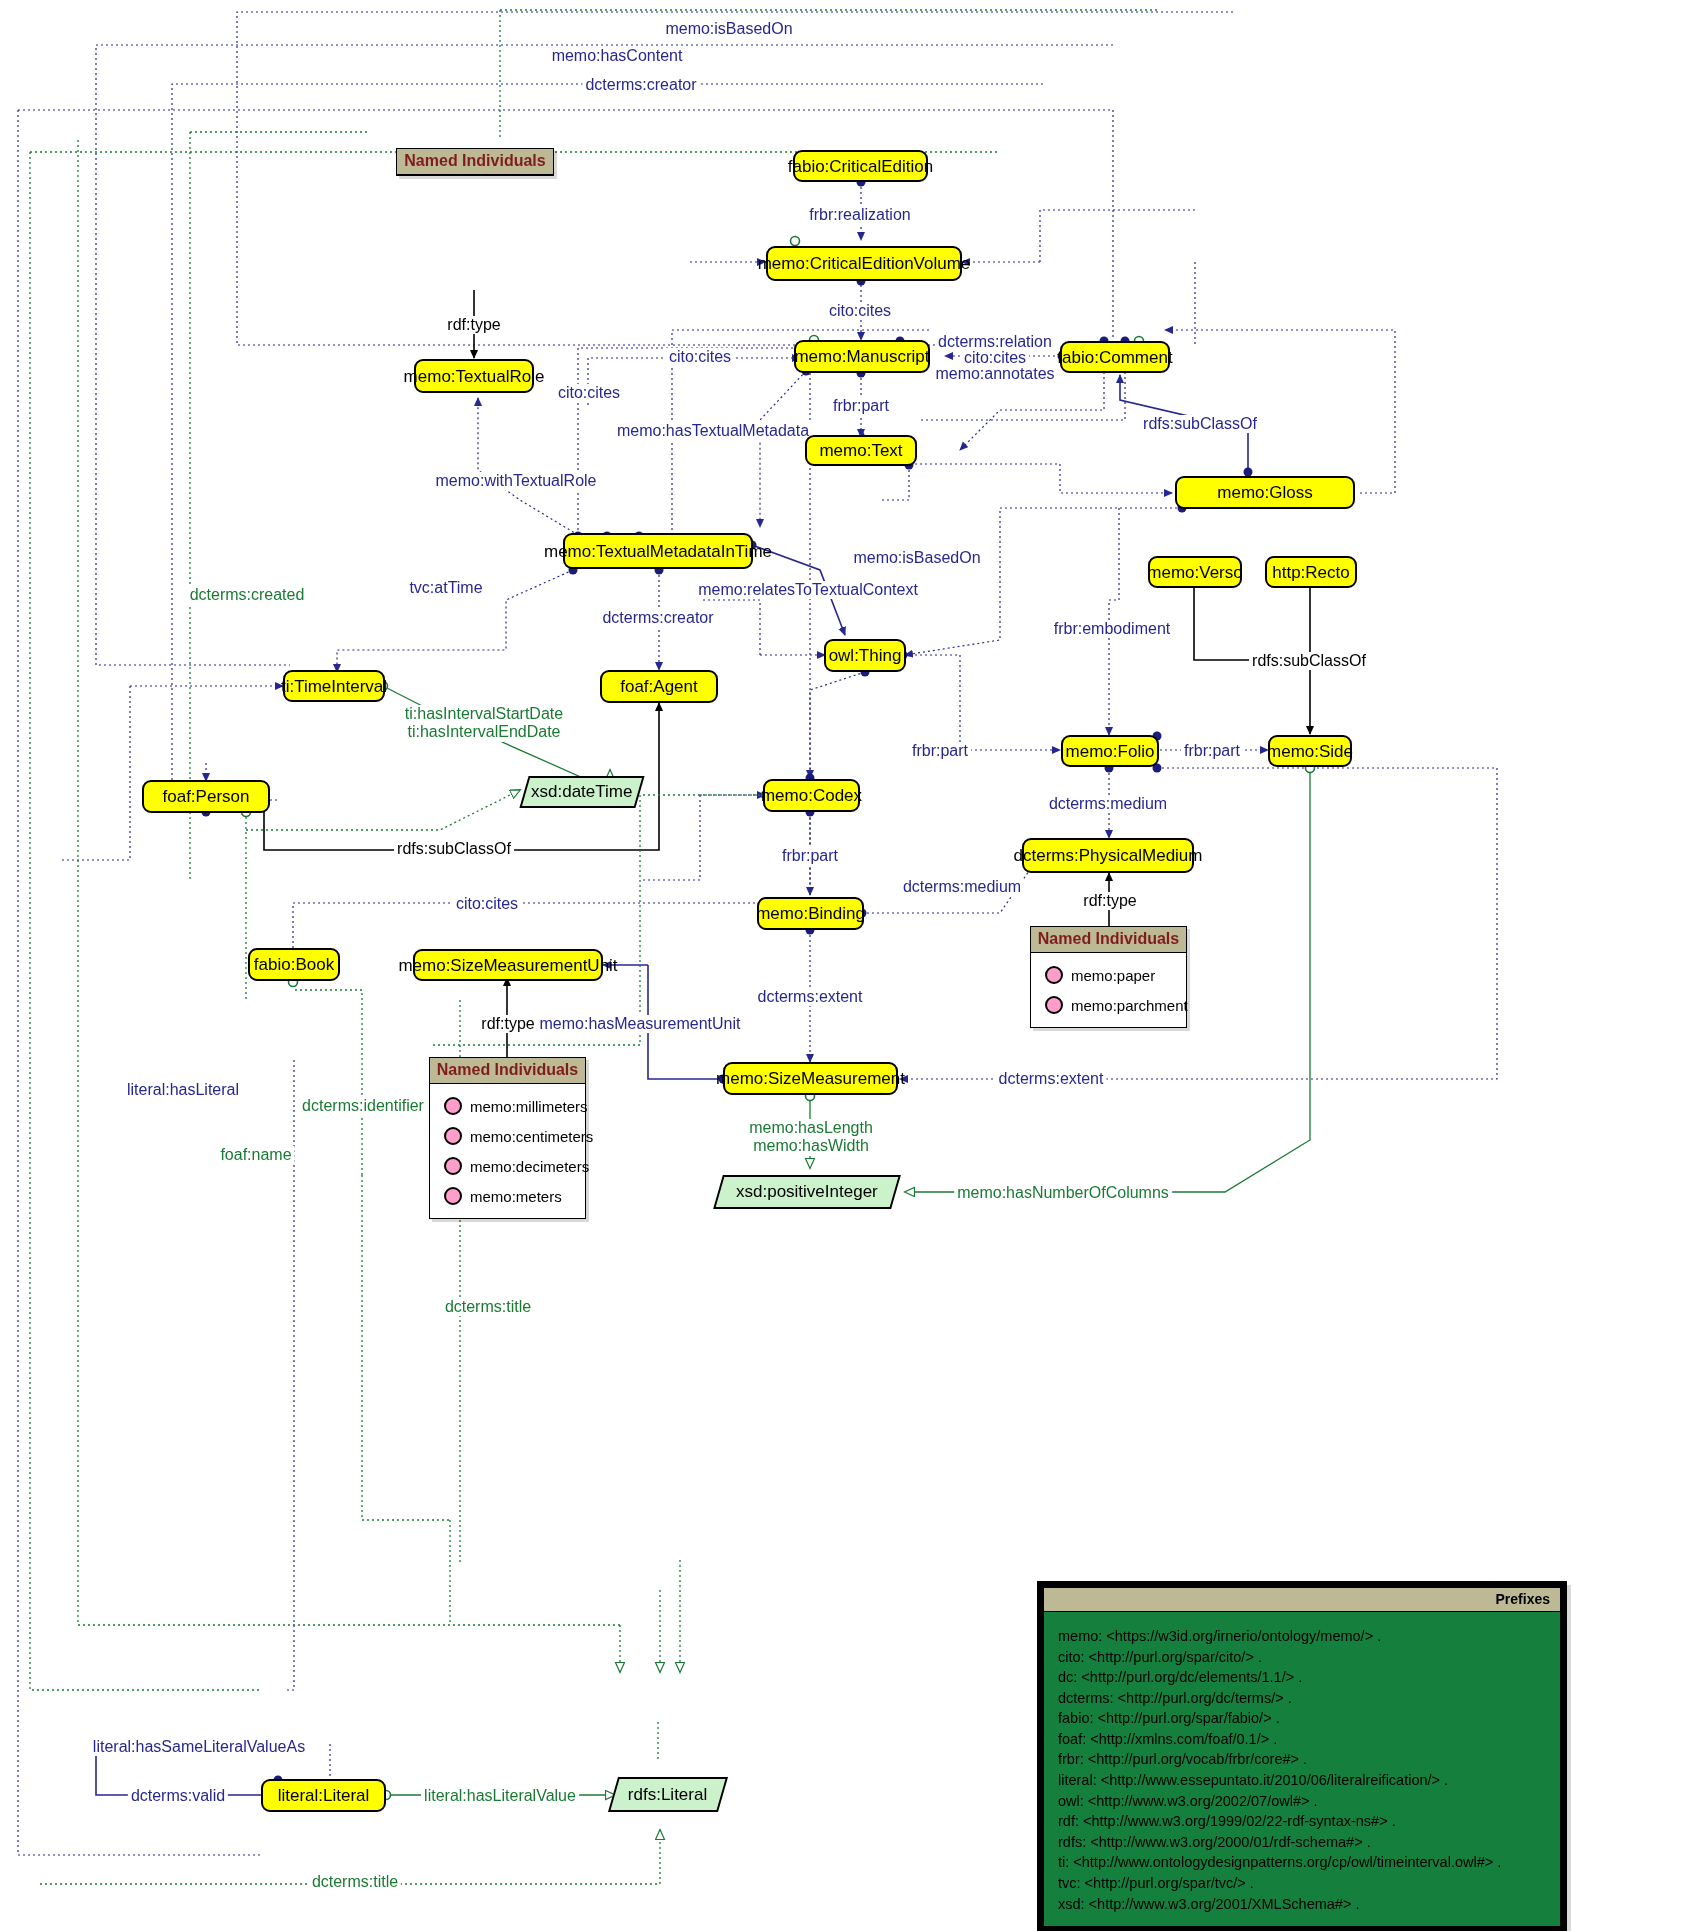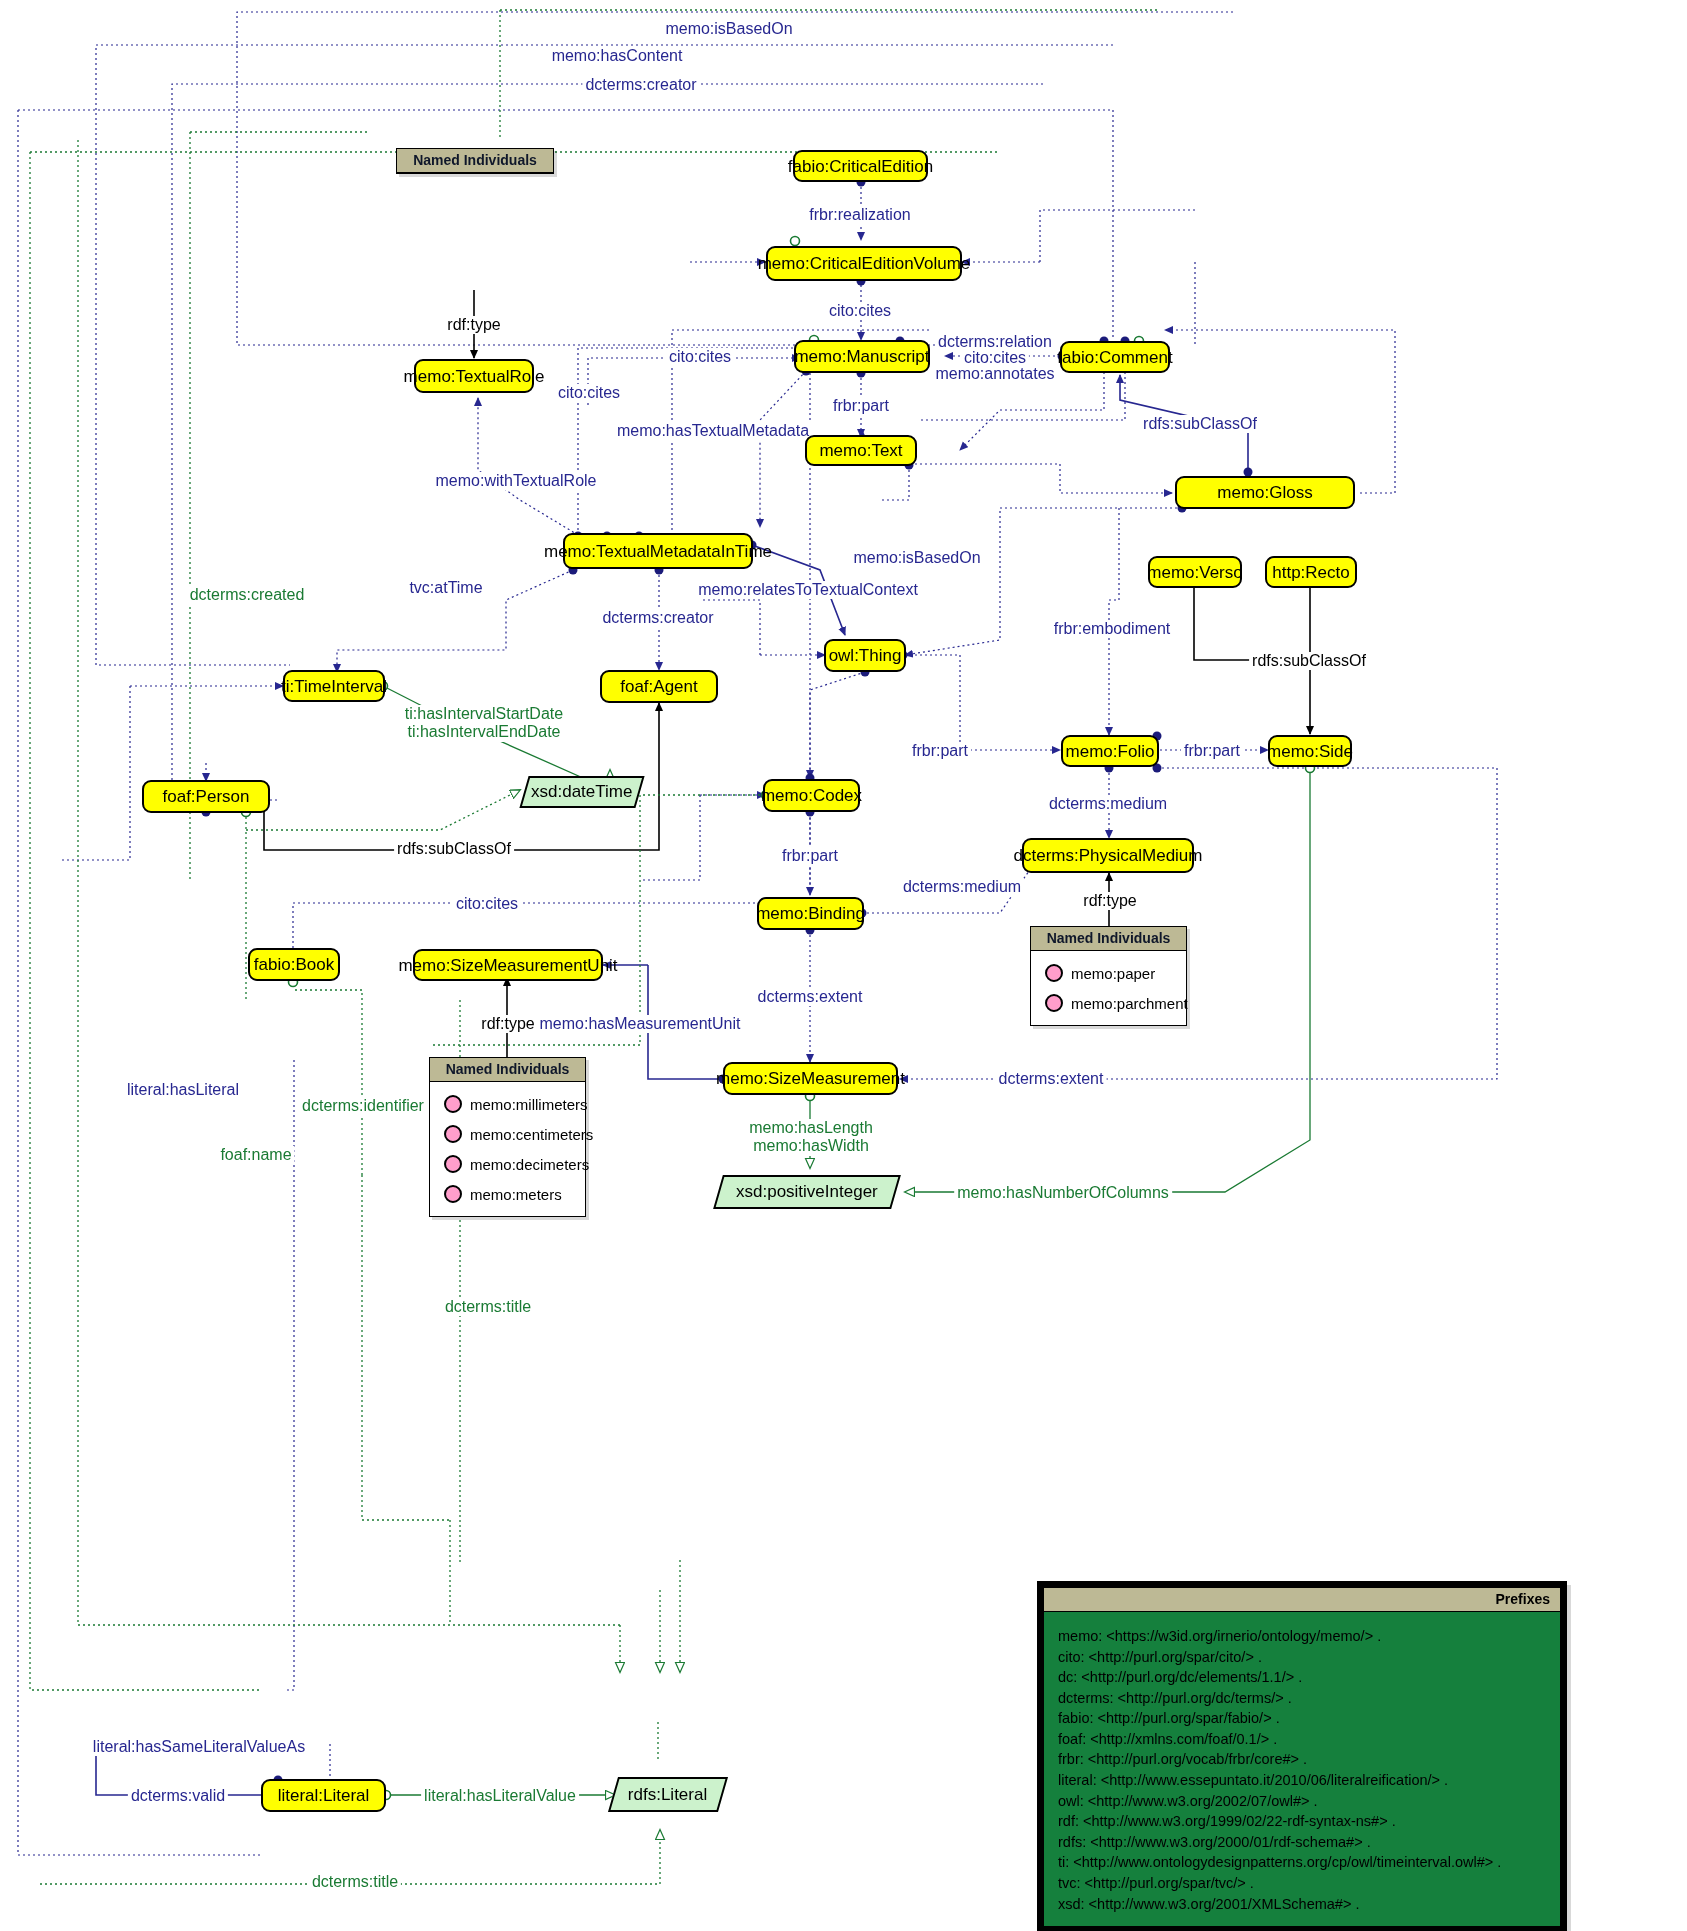--- a/index.html
+++ b/index.html
@@ -67,25 +67,25 @@
     position: absolute;
     background: #ffffff;
     border: 1px solid #000000;
     box-shadow: 3px 3px 0 rgba(0,0,0,0.15);
     box-sizing: border-box;
     z-index: 6;
   }
   .ni-head {
     background: #bdb995;
     border-bottom: 1px solid #000000;
-    font-size: 14px;
+    font-size: 16px;
     font-weight: bold;
     text-align: center;
     padding: 3px 6px 4px 6px;
-    color: #0f172a;
+    color: #7f1d1d;
   }
   .ni-body { padding: 7px 0 7px 0; }
   .ni-item {
     display: flex;
     align-items: center;
     padding: 6px 10px 6px 14px;
     font-size: 15px;
     color: #000;
     white-space: nowrap;
   }

